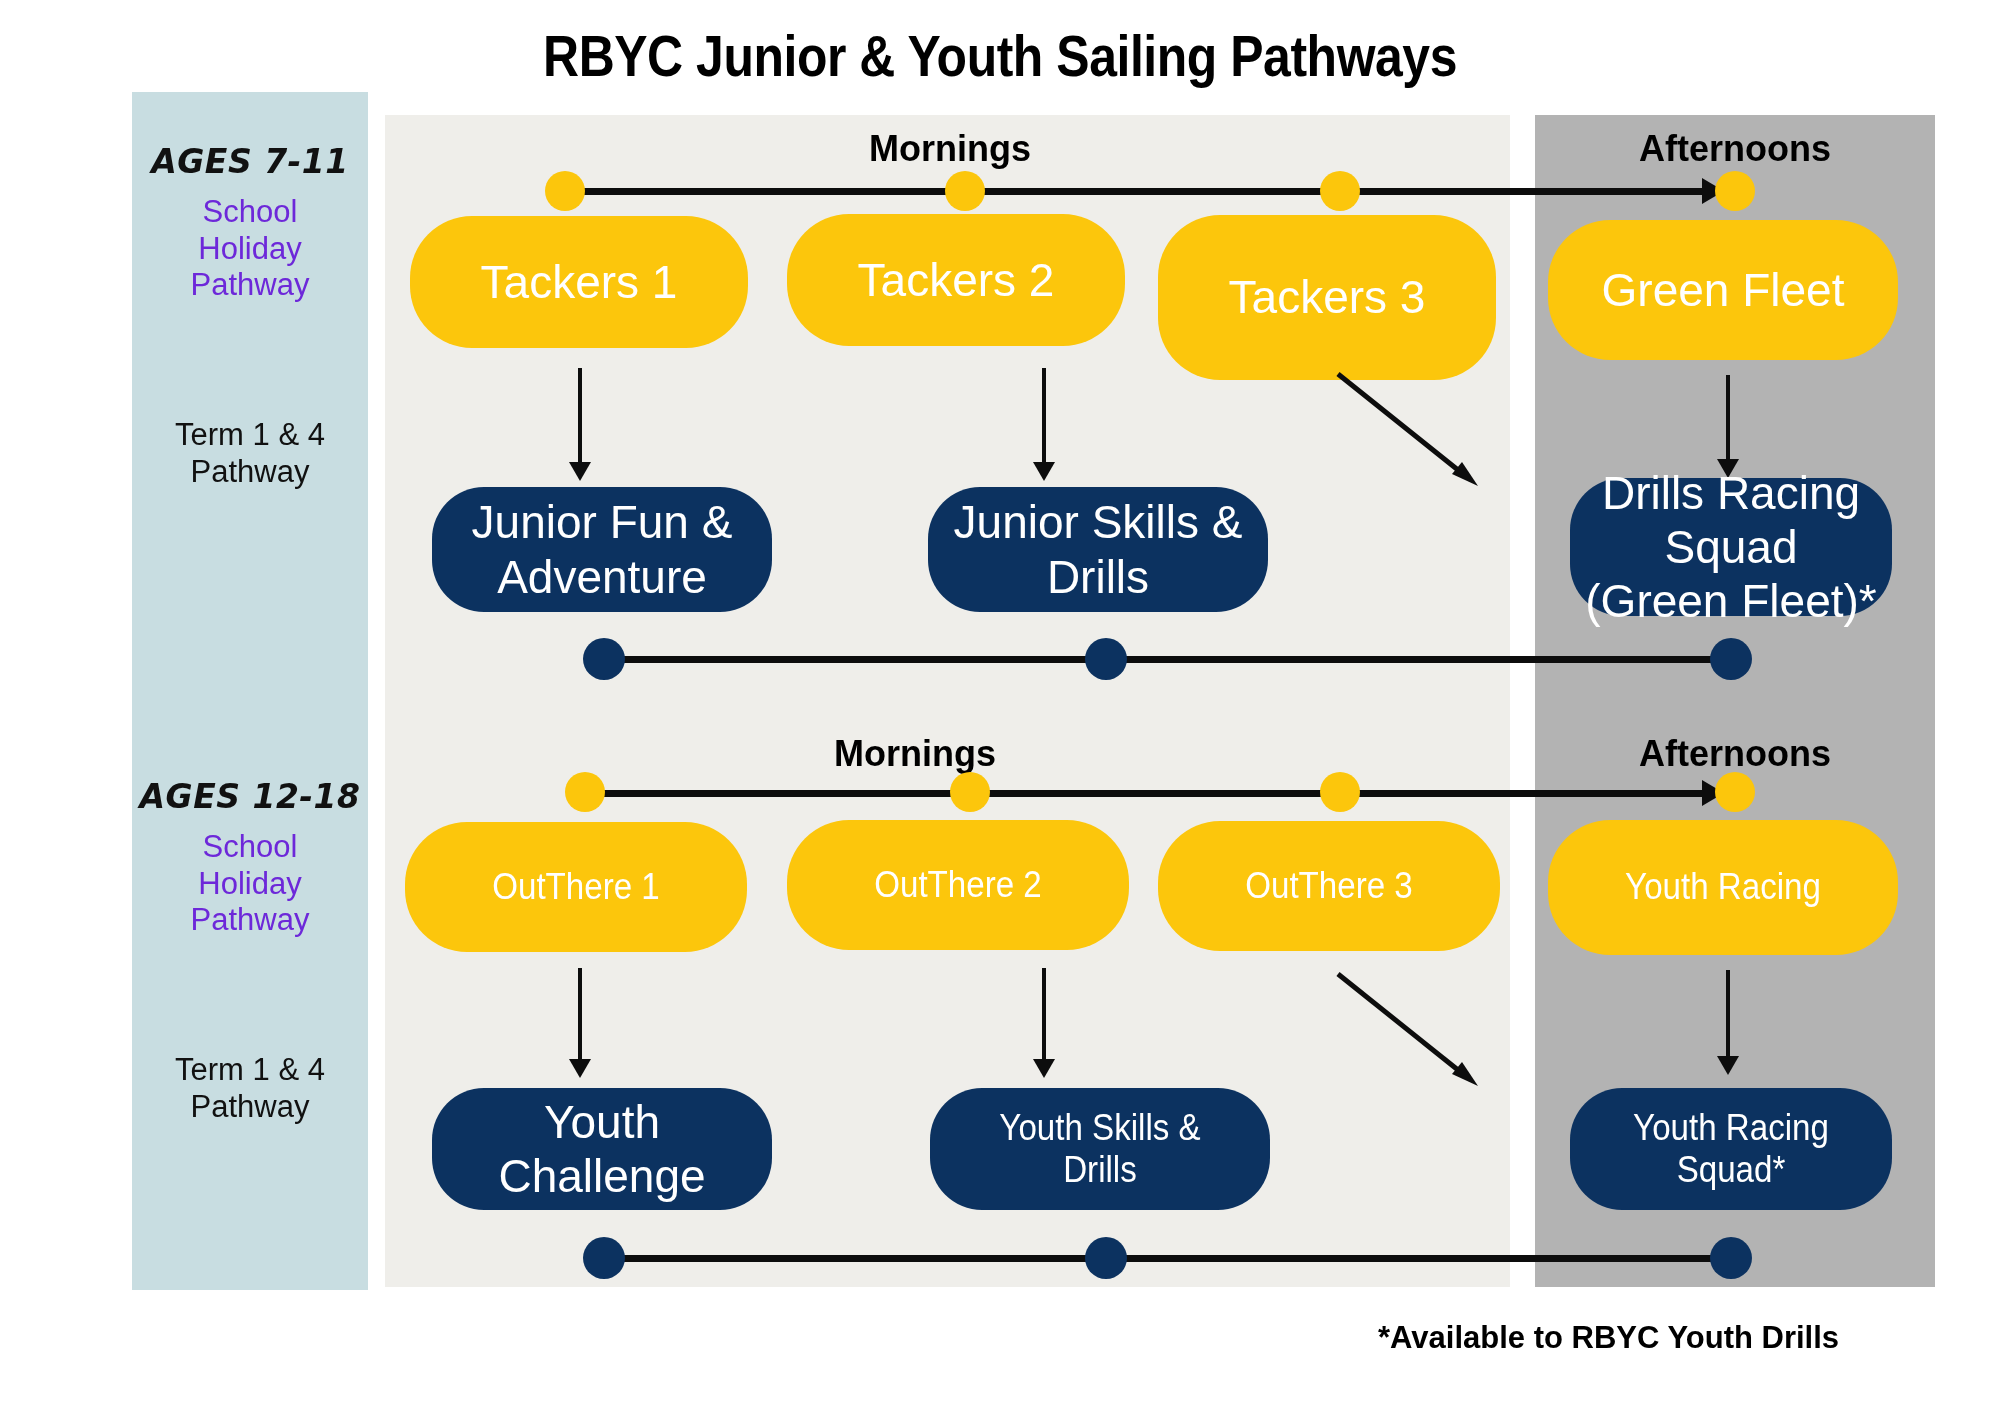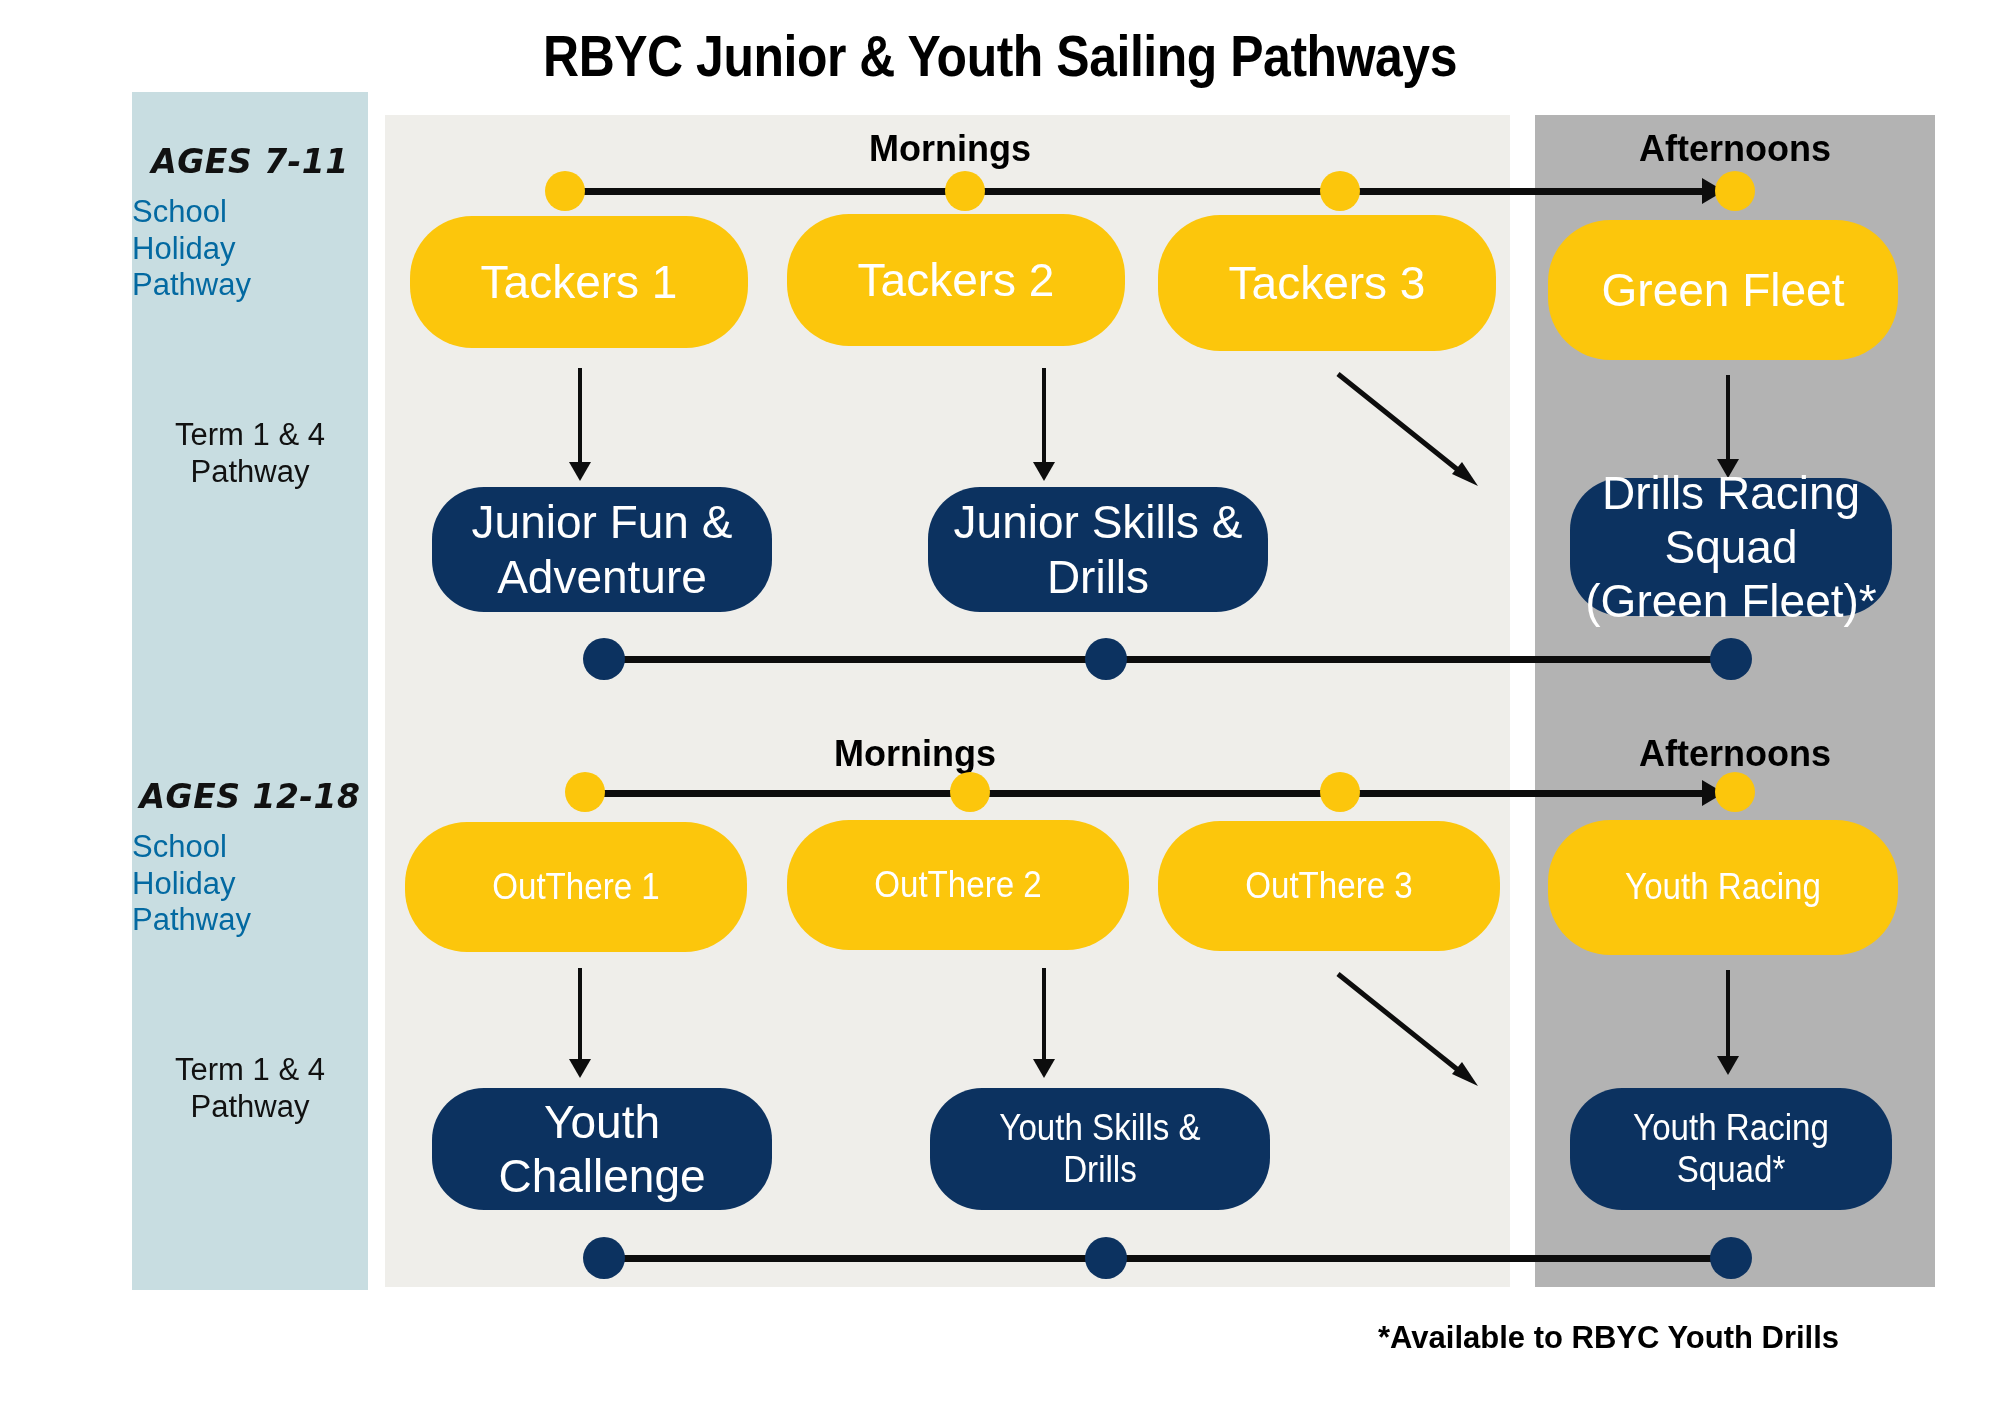--- a/index.html
+++ b/index.html
@@ -38,24 +38,24 @@
     font-style:italic;
     font-weight:bold;
     font-size:33px;
     letter-spacing:0.5px;
     color:#111111;
     white-space:nowrap;
     font-family:"DejaVu Sans",sans-serif;
   }
   .age-sub{
     position:absolute;left:0;width:100%;
-    text-align:left;
+    text-align:center;
     font-size:31px;
     line-height:1.18;
-    color:#0369a1;
+    color:#6d28d9;
   }
   .age-sub2{
     position:absolute;left:0;width:100%;
     text-align:center;
     font-size:31px;
     line-height:1.18;
     color:#111111;
   }
 
   
@@ -148,21 +148,21 @@
   <div class="dot yellow" style="left:945px;top:171px;width:40px;height:40px;"></div>
   <div class="dot yellow" style="left:1320px;top:171px;width:40px;height:40px;"></div>
   <div class="dot yellow" style="left:1715px;top:171px;width:40px;height:40px;"></div>
 
   <div class="pill yellow" style="left:410px;top:216px;width:338px;height:132px;">
     <span class="tx f-reg">Tackers 1</span>
   </div>
   <div class="pill yellow" style="left:787px;top:214px;width:338px;height:132px;">
     <span class="tx f-reg">Tackers 2</span>
   </div>
-  <div class="pill yellow" style="left:1158px;top:215px;width:338px;height:136px;">
+  <div class="pill yellow" style="left:1158px;top:215px;width:338px;height:165px;">
     <span class="tx f-reg">Tackers 3</span>
   </div>
   <div class="pill yellow" style="left:1548px;top:220px;width:350px;height:140px;">
     <span class="tx f-reg">Green Fleet</span>
   </div>
 
   <div class="vline" style="left:578px;top:368px;height:98px;"></div>
   <div class="arrowhead-d" style="left:569px;top:462px;"></div>
 
   <div class="vline" style="left:1042px;top:368px;height:98px;"></div>

